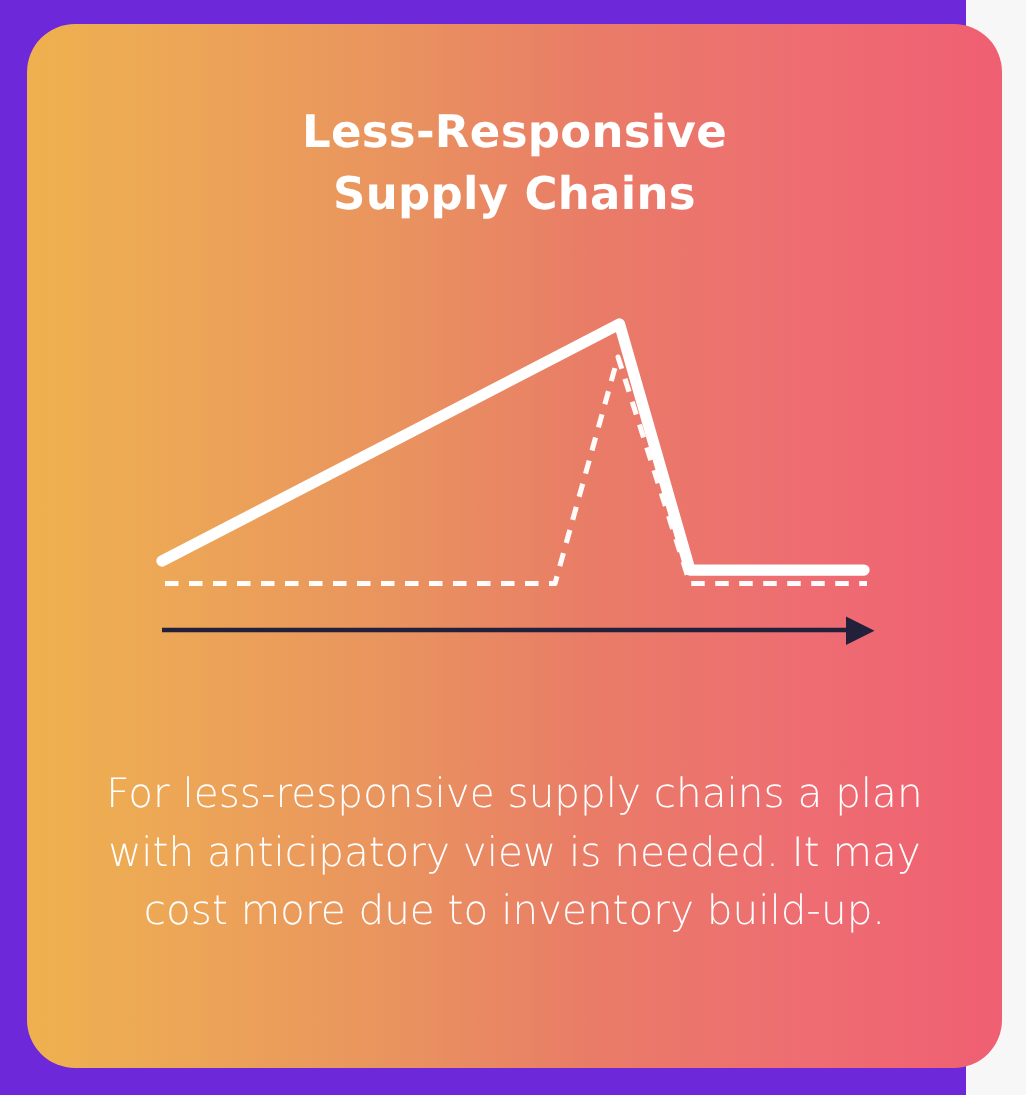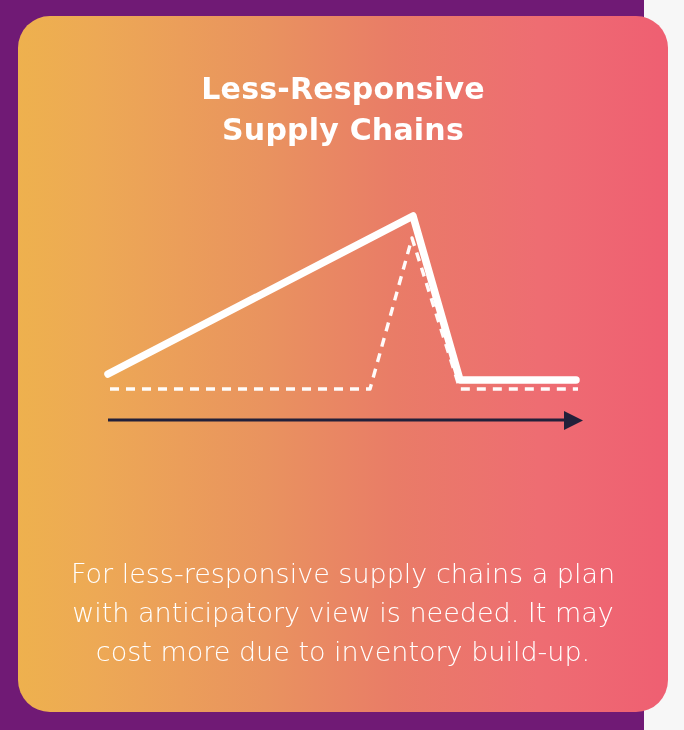--- a/index.html
+++ b/index.html
@@ -11,21 +11,21 @@
     height: 730px;
     background: #f7f7f7;
     font-family: "Liberation Sans", sans-serif;
     overflow: hidden;
   }
 
   #page-root {
     position: relative;
     width: 644px;
     height: 730px;
-    background: #701a75;
+    background: #6d28d9;
   }
 
   .card {
     position: absolute;
     left: 18px;
     top: 16px;
     width: 650px;
     height: 696px;
     border-radius: 32px;
     background: linear-gradient(to right, #eeb14e 0%, #eda955 12%, #e9935f 38%, #e97c67 58%, #ee6d72 80%, #ef5f72 100%);
@@ -66,21 +66,20 @@
     position: absolute;
     left: 34px;
     top: 494px;
     width: 582px;
     text-align: center;
     color: #ffffff;
     font-family: "DejaVu Sans", sans-serif;
     font-size: 27px;
     font-weight: 300;
     line-height: 39px;
-    margin-top: 44px;
   }
 </style>
 </head>
 <body>
 
 <div id="page-root">
 
   <div class="card">
 
     <div class="card-title">Less-Responsive

